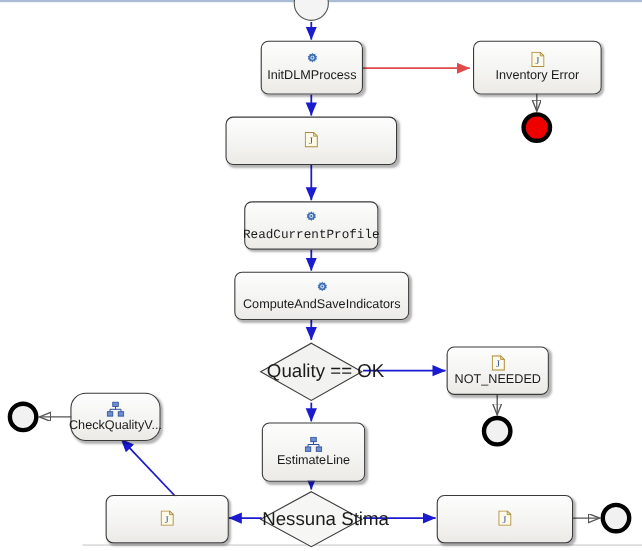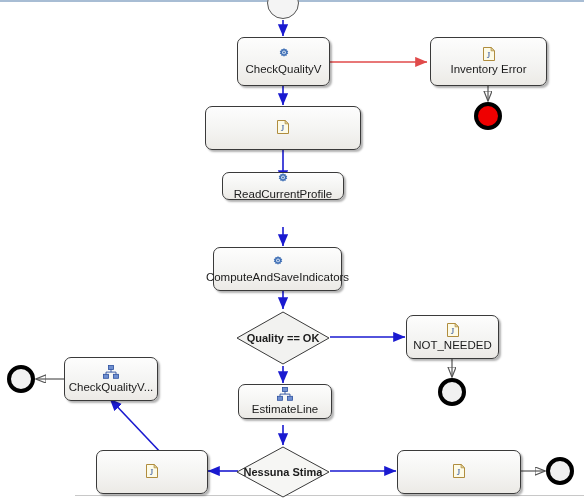--- a/index.html
+++ b/index.html
@@ -34,25 +34,24 @@
   .node .lbl{white-space:nowrap;}
   .node .ico{height:14px;margin-bottom:2px;display:block;}
 
   
   .diamond{
     position:absolute;
     z-index:5;
   }
   .diamond svg{display:block;overflow:visible;}
   .diamond .dlbl{
-    position:absolute;left:0;top:0;width:100%;height:100%;
+    position:absolute;left:13px;top:0;width:100%;height:100%;
     display:flex;align-items:center;justify-content:center;
-    font-size:11px;color:#1b1b1b;white-space:nowrap;
+    font-size:17px;color:#1b1b1b;white-space:nowrap;
     pointer-events:none;
-    font-weight:bold;
   }
 
   
   .endnode{
     position:absolute;
     border-radius:50%;
     box-sizing:border-box;
     z-index:6;
   }
   .end-white{border:4px solid #000;background:#f1f1f1;}
@@ -125,21 +124,21 @@
 <div class="node" style="left:237px;top:37px;width:93px;height:49px;">
   <span class="ico">
     <svg width="14" height="14" viewBox="0 0 16 16">
       <g fill="#3f6fb5">
         <path d="M8 1.2l1.1 1.5 1.8-.5.2 1.85 1.8.55-.95 1.6.95 1.6-1.8.55-.2 1.85-1.8-.5L8 11.2l-1.1-1.5-1.8.5-.2-1.85-1.8-.55.95-1.6-.95-1.6 1.8-.55.2-1.85 1.8.5z"></path>
       </g>
       <circle cx="8" cy="6.2" r="2.1" fill="#dce7f5"></circle>
       <circle cx="8" cy="6.2" r="1.1" fill="#3f6fb5"></circle>
     </svg>
   </span>
-  <span class="lbl">CheckQualityV</span>
+  <span class="lbl">InitDLMProcess</span>
 </div>
 
 <div class="node" style="left:430px;top:37px;width:117px;height:49px;">
   <span class="ico">
     <svg width="12" height="14" viewBox="0 0 12 14">
       <path d="M0.5 0.5h7.6l3.4 3.3v9.7H0.5z" fill="#fdfbe8" stroke="#b08d3e" stroke-width="1"></path>
       <path d="M8.1 0.5v3.3h3.4z" fill="#e8dfae" stroke="#b08d3e" stroke-width="0.8"></path>
       <text x="5.6" y="11" font-family="'Liberation Serif',serif" font-size="9" fill="#2b4f9e" text-anchor="middle">J</text>
     </svg>
   </span>
@@ -151,34 +150,34 @@
 <div class="node" style="left:205px;top:106px;width:156px;height:44px;">
   <span class="ico">
     <svg width="12" height="14" viewBox="0 0 12 14">
       <path d="M0.5 0.5h7.6l3.4 3.3v9.7H0.5z" fill="#fdfbe8" stroke="#b08d3e" stroke-width="1"></path>
       <path d="M8.1 0.5v3.3h3.4z" fill="#e8dfae" stroke="#b08d3e" stroke-width="0.8"></path>
       <text x="5.6" y="11" font-family="'Liberation Serif',serif" font-size="9" fill="#2b4f9e" text-anchor="middle">J</text>
     </svg>
   </span>
 </div>
 
-<div class="node" style="left:222px;top:172px;width:122px;height:28px;">
+<div class="node" style="left:222px;top:183px;width:122px;height:44px;font-family:Liberation Mono, monospace;">
   <span class="ico">
     <svg width="14" height="14" viewBox="0 0 16 16">
       <g fill="#3f6fb5">
         <path d="M8 1.2l1.1 1.5 1.8-.5.2 1.85 1.8.55-.95 1.6.95 1.6-1.8.55-.2 1.85-1.8-.5L8 11.2l-1.1-1.5-1.8.5-.2-1.85-1.8-.55.95-1.6-.95-1.6 1.8-.55.2-1.85 1.8.5z"></path>
       </g>
       <circle cx="8" cy="6.2" r="2.1" fill="#dce7f5"></circle>
       <circle cx="8" cy="6.2" r="1.1" fill="#3f6fb5"></circle>
     </svg>
   </span>
   <span class="lbl">ReadCurrentProfile</span>
 </div>
 
-<div class="node" style="left:213px;top:247px;width:129px;height:44px;">
+<div class="node" style="left:213px;top:247px;width:159px;height:44px;">
   <span class="ico">
     <svg width="14" height="14" viewBox="0 0 16 16">
       <g fill="#3f6fb5">
         <path d="M8 1.2l1.1 1.5 1.8-.5.2 1.85 1.8.55-.95 1.6.95 1.6-1.8.55-.2 1.85-1.8-.5L8 11.2l-1.1-1.5-1.8.5-.2-1.85-1.8-.55.95-1.6-.95-1.6 1.8-.55.2-1.85 1.8.5z"></path>
       </g>
       <circle cx="8" cy="6.2" r="2.1" fill="#dce7f5"></circle>
       <circle cx="8" cy="6.2" r="1.1" fill="#3f6fb5"></circle>
     </svg>
   </span>
   <span class="lbl">ComputeAndSaveIndicators</span>
@@ -197,35 +196,35 @@
       <path d="M0.5 0.5h7.6l3.4 3.3v9.7H0.5z" fill="#fdfbe8" stroke="#b08d3e" stroke-width="1"></path>
       <path d="M8.1 0.5v3.3h3.4z" fill="#e8dfae" stroke="#b08d3e" stroke-width="0.8"></path>
       <text x="5.6" y="11" font-family="'Liberation Serif',serif" font-size="9" fill="#2b4f9e" text-anchor="middle">J</text>
     </svg>
   </span>
   <span class="lbl">NOT_NEEDED</span>
 </div>
 
 <div class="endnode end-white" style="left:438px;top:378px;width:28px;height:28px;"></div>
 
-<div class="node" style="left:64px;top:357px;width:94px;height:44px;">
+<div class="node" style="left:64px;top:357px;width:82px;height:44px;border-radius:14px;">
   <span class="ico">
     <svg width="16" height="14" viewBox="0 0 16 14">
       <rect x="5.5" y="0.5" width="5" height="4" fill="#6f8fd0" stroke="#2b4f9e" stroke-width="0.8"></rect>
       <path d="M8 4.5v2.6M3 7.1h10M3 7.1v2.2M13 7.1v2.2" stroke="#2b4f9e" stroke-width="0.9" fill="none"></path>
       <rect x="0.5" y="9.3" width="5" height="4" fill="#6f8fd0" stroke="#2b4f9e" stroke-width="0.8"></rect>
       <rect x="10.5" y="9.3" width="5" height="4" fill="#6f8fd0" stroke="#2b4f9e" stroke-width="0.8"></rect>
     </svg>
   </span>
   <span class="lbl">CheckQualityV...</span>
 </div>
 
 <div class="endnode end-white" style="left:7px;top:365px;width:28px;height:28px;"></div>
 
-<div class="node" style="left:238px;top:384px;width:94px;height:35px;">
+<div class="node" style="left:238px;top:384px;width:94px;height:54px;">
   <span class="ico">
     <svg width="16" height="14" viewBox="0 0 16 14">
       <rect x="5.5" y="0.5" width="5" height="4" fill="#6f8fd0" stroke="#2b4f9e" stroke-width="0.8"></rect>
       <path d="M8 4.5v2.6M3 7.1h10M3 7.1v2.2M13 7.1v2.2" stroke="#2b4f9e" stroke-width="0.9" fill="none"></path>
       <rect x="0.5" y="9.3" width="5" height="4" fill="#6f8fd0" stroke="#2b4f9e" stroke-width="0.8"></rect>
       <rect x="10.5" y="9.3" width="5" height="4" fill="#6f8fd0" stroke="#2b4f9e" stroke-width="0.8"></rect>
     </svg>
   </span>
   <span class="lbl">EstimateLine</span>
 </div>

